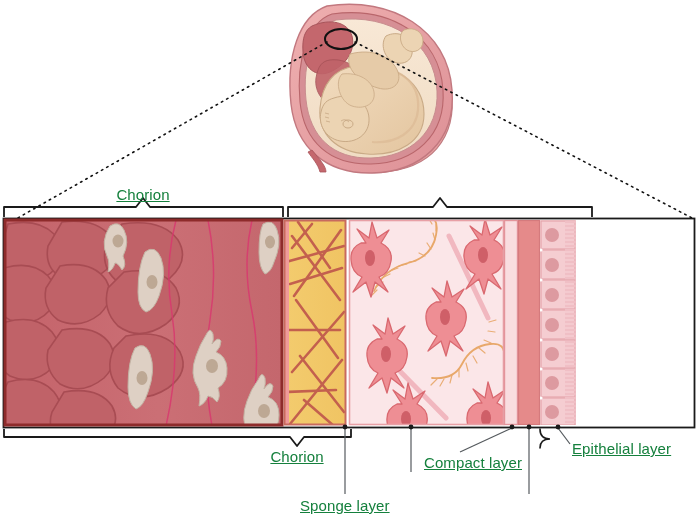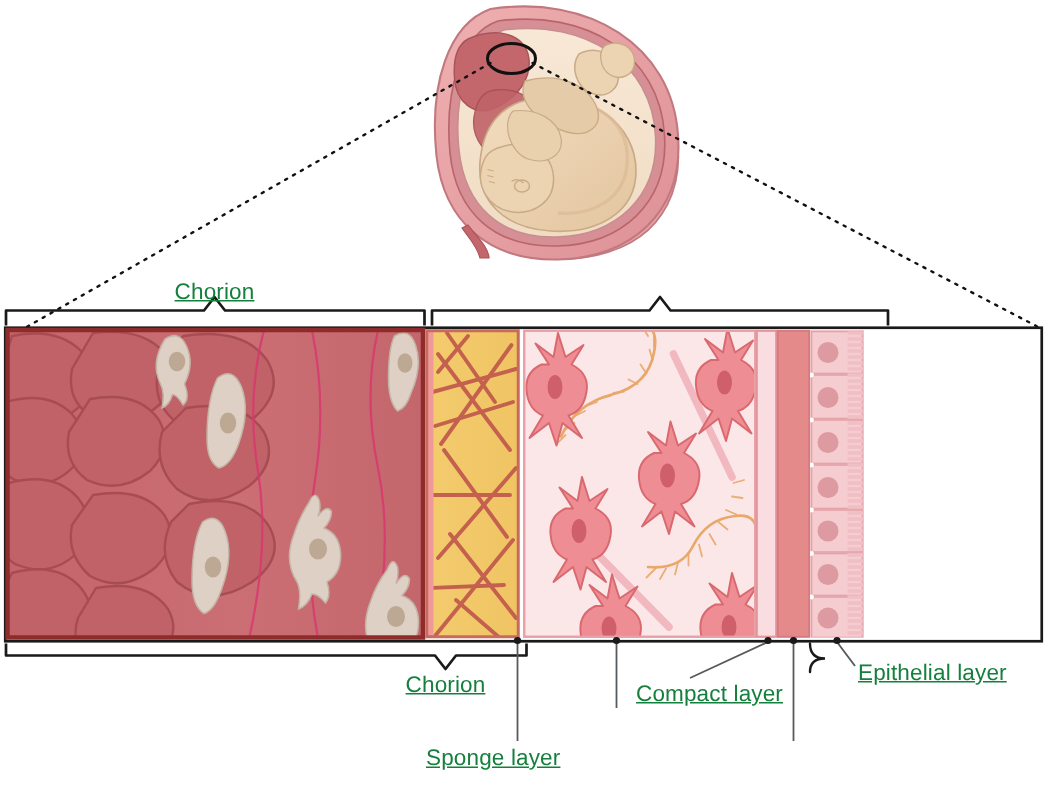--- a/index.html
+++ b/index.html
@@ -358,21 +358,21 @@
       <circle cx="529" cy="427" r="2.4"></circle>
       <circle cx="558" cy="427" r="2.4"></circle>
     </g>
   </svg>
 
   <div class="lbl c" style="left:143px;top:186px;">Chorion</div>
 
 
   <div class="lbl c" style="left:297px;top:448px;">Chorion</div>
 
-  <div class="lbl" style="left:284px;top:497px;">Sponge layer</div>
+  <div class="lbl" style="left:300px;top:497px;">Sponge layer</div>
 
 
   <div class="lbl" style="left:424px;top:454px;">Compact layer</div>
 
 
   <div class="lbl" style="left:572px;top:440px;text-align:right;">Epithelial layer</div>
 
 </div>
 
 </body></html>

